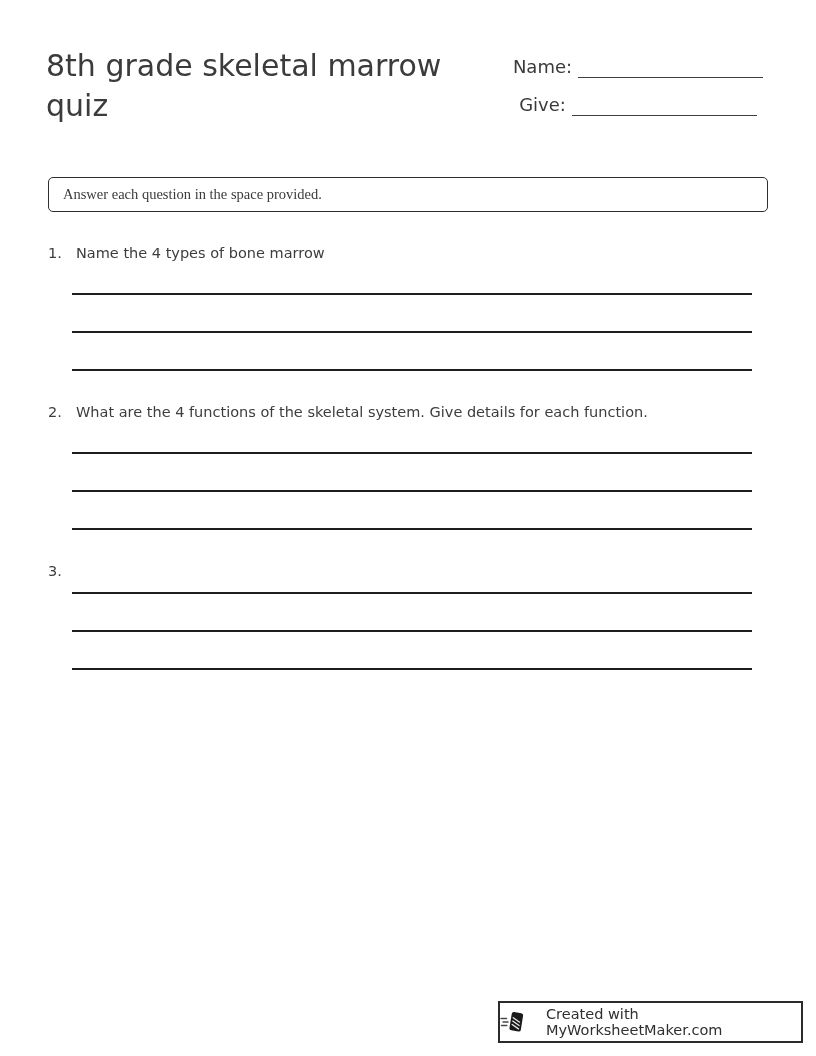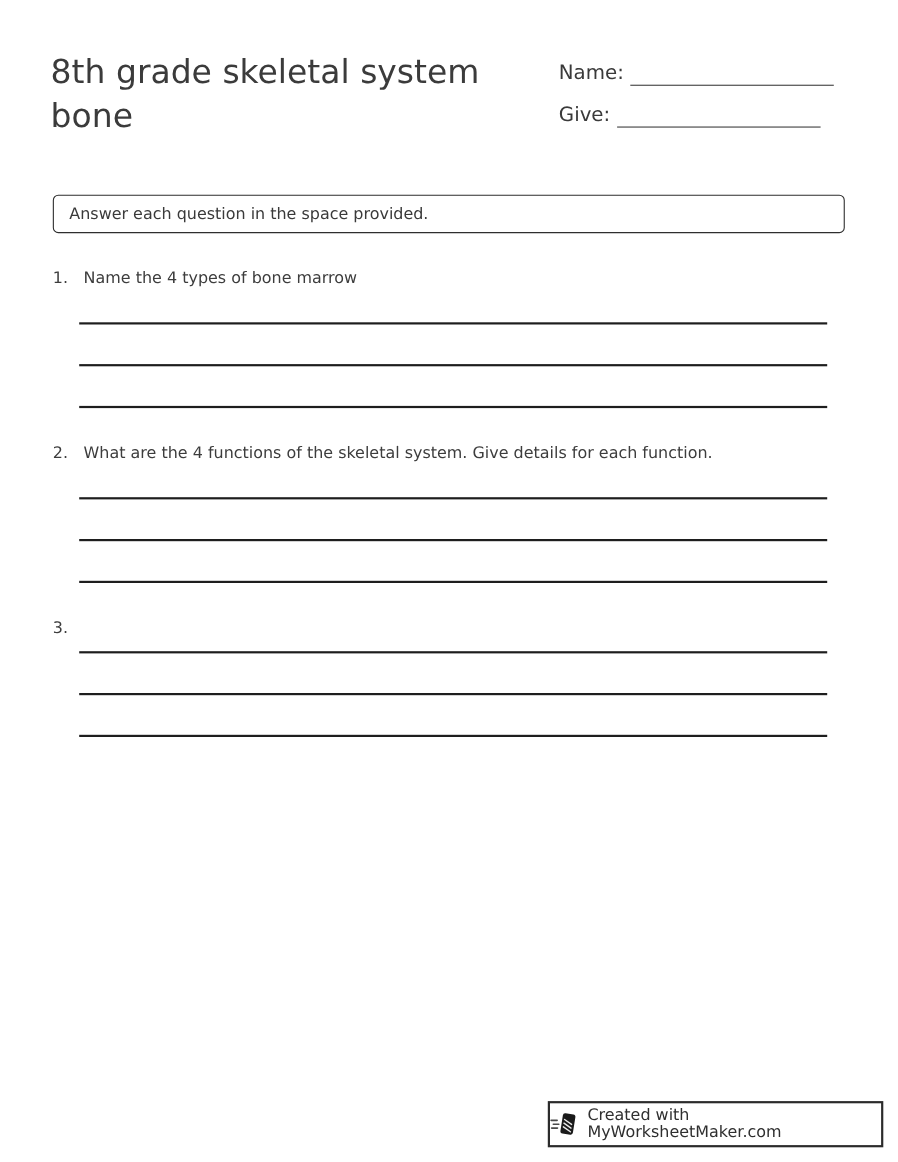--- a/index.html
+++ b/index.html
@@ -32,21 +32,21 @@
   }
   .fill-block {
     position: absolute;
     top: 48px;
     right: 48px;
     width: 260px;
   }
   .fill-row {
     display: flex;
     align-items: flex-end;
-    justify-content: flex-start;
+    justify-content: center;
     height: 30px;
     margin-bottom: 8px;
   }
   .fill-label {
     font-size: 18px;
     color: #3a3a3a;
     margin-right: 6px;
     line-height: 1.2;
   }
   .fill-line {
@@ -64,20 +64,21 @@
     width: 720px;
     height: 35px;
     box-sizing: border-box;
     border: 1.6px solid #2e2e2e;
     border-radius: 5px;
     display: flex;
     align-items: center;
     padding-left: 14px;
     font-size: 14.5px;
     color: #3a3a3a;
+    font-family: Liberation Serif, serif;
   }
 
   
   .questions {
     position: absolute;
     left: 48px;
     top: 244px;
     width: 704px;
   }
   .question + .question { margin-top: 32px; }
@@ -102,33 +103,33 @@
     position: absolute;
     left: 498px;
     top: 1001px;
     width: 305px;
     height: 42px;
     box-sizing: border-box;
     border: 2px solid #2b2b2b;
     display: flex;
     align-items: center;
     justify-content: center;
-    gap: 8px;
+    gap: 20px;
     font-size: 14.5px;
     color: #2f2f2f;
     background: #ffffff;
   }
   .logo { display: inline-flex; width: 26px; height: 26px; }
 </style>
 </head>
 <body>
 
 <div class="page">
 
-  <h1 class="title">8th grade skeletal system bone</h1>
+  <h1 class="title">8th grade skeletal marrow quiz</h1>
 
   <div class="fill-block">
     <div class="fill-row">
       <span class="fill-label">Name:</span>
       <span class="fill-line"></span>
     </div>
     <div class="fill-row">
       <span class="fill-label">Give:</span>
       <span class="fill-line"></span>
     </div>

